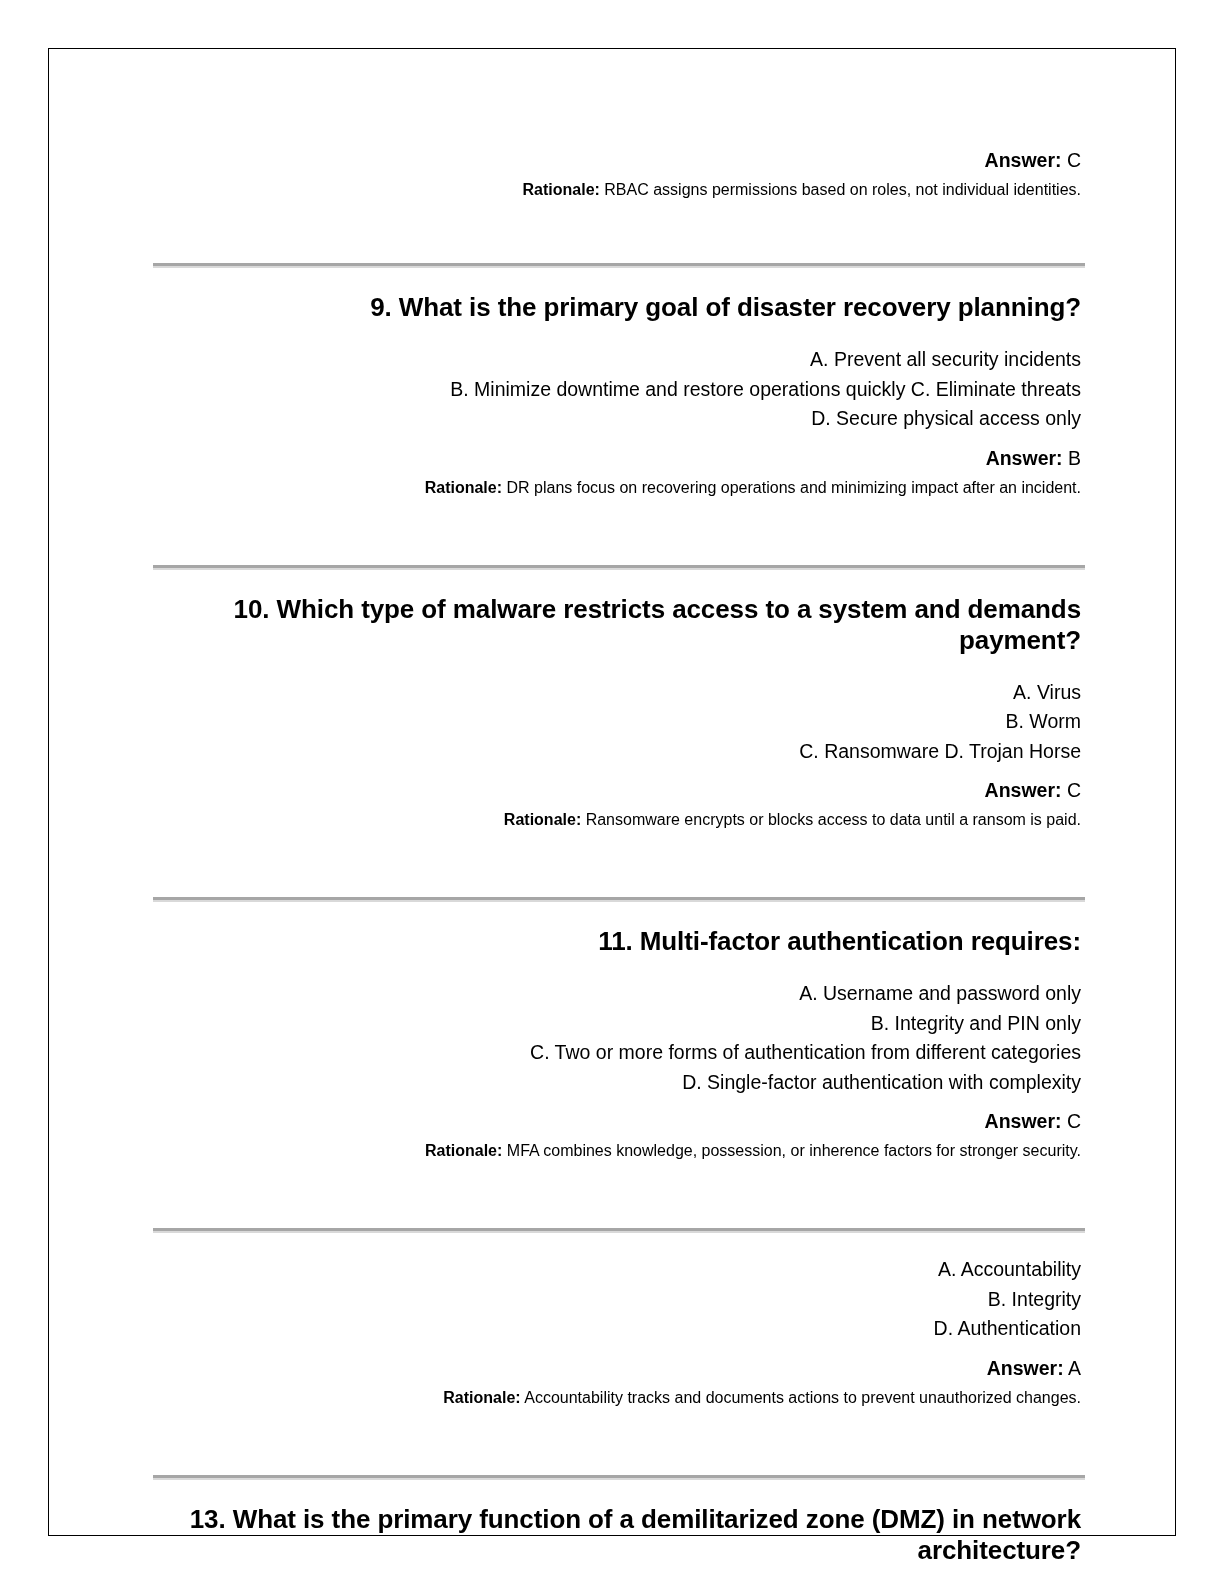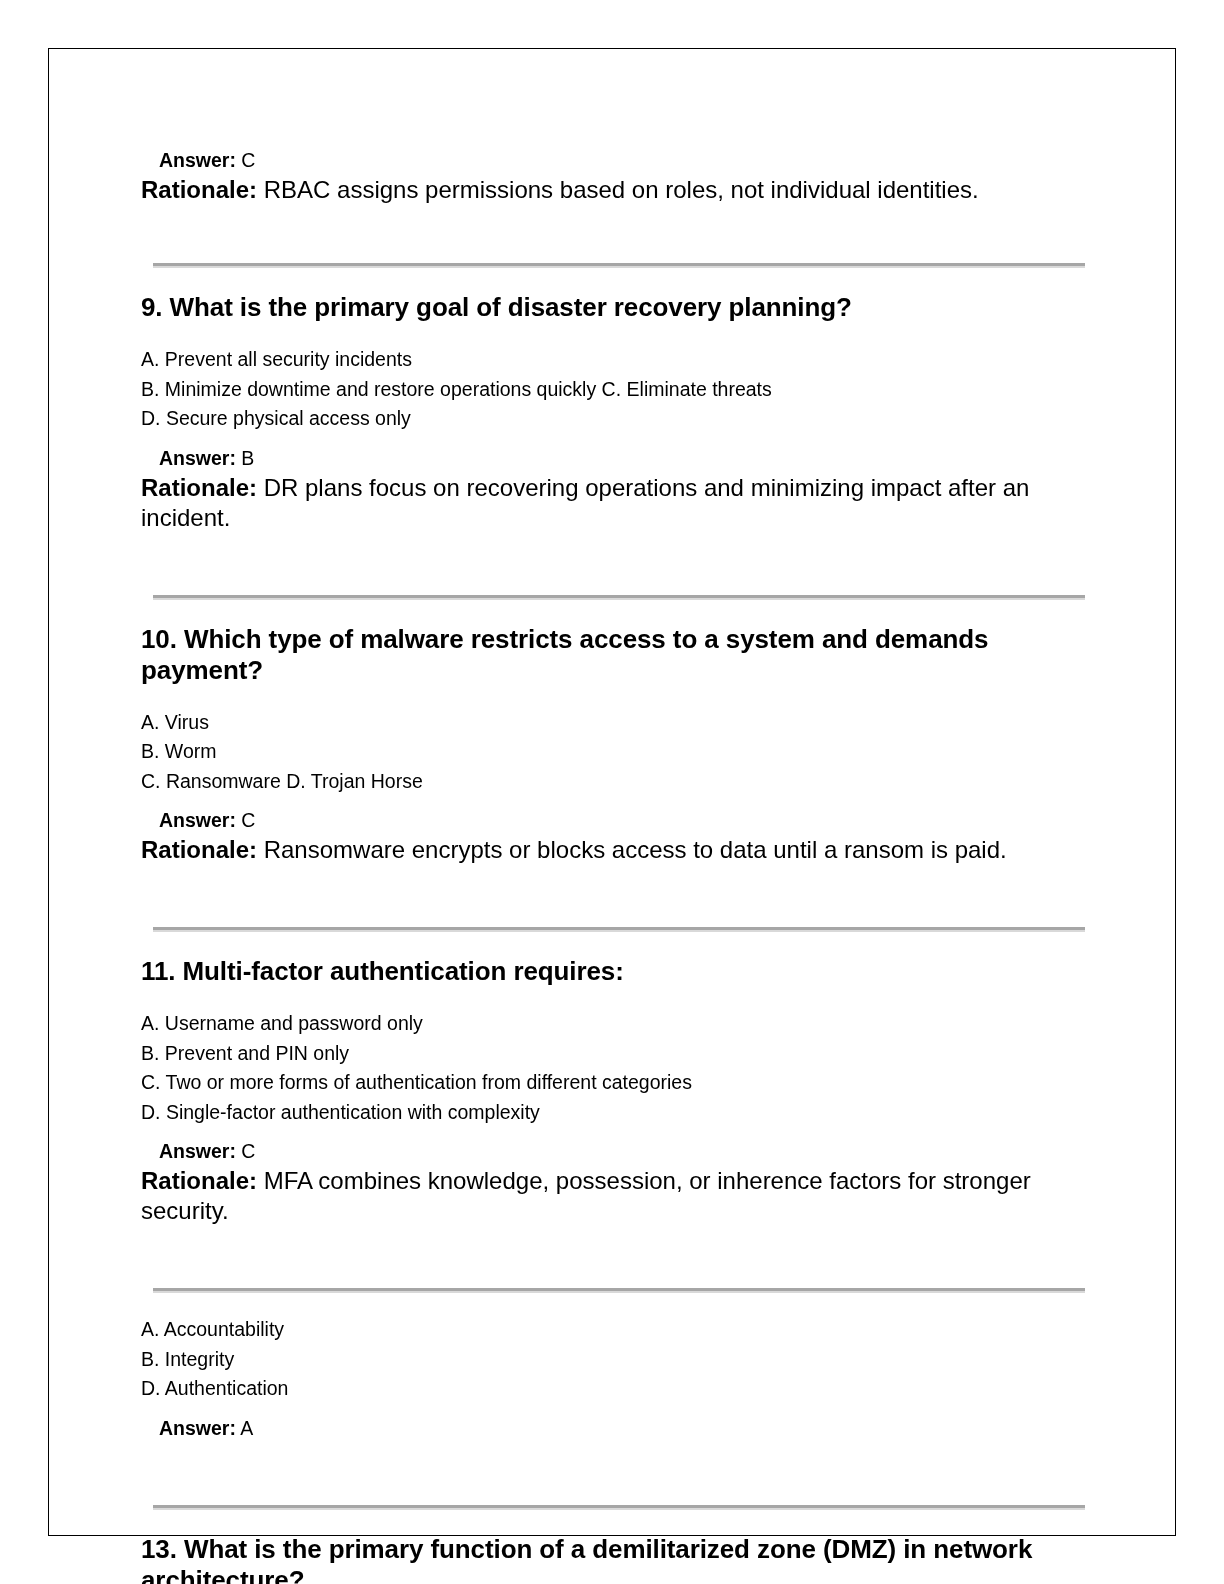--- a/index.html
+++ b/index.html
@@ -19,38 +19,39 @@
   
   .page-frame {
     position: absolute;
     left: 48px;
     top: 48px;
     width: 1128px;
     height: 1488px;
     border: 1.5px solid #000000;
     box-sizing: border-box;
     background: #ffffff;
+    text-align: right;
   }
 
   .page-content {
     position: absolute;
     left: 92px;          
     top: 96px;           
     width: 940px;
   }
 
   
   .ans-line {
     font-size: 19.5px;
     line-height: 30px;
     margin-left: 18px;        
     white-space: nowrap;
   }
   .rat-line {
-    font-size: 24px;
+    font-size: 16px;
     line-height: 30px;
     margin-left: 0;
   }
   .lbl {
     font-weight: bold;
   }
   .val {
     font-weight: normal;
   }
 
@@ -142,21 +143,21 @@
       </div>
     </div>
 
     <div class="sep-wrap">
       <div class="sep"></div>
     </div>
     <div class="block">
       <div class="question">11. Multi-factor authentication requires:</div>
       <div class="options">
         <div class="opt">A. Username and password only</div>
-        <div class="opt">B. Prevent and PIN only</div>
+        <div class="opt">B. Integrity and PIN only</div>
         <div class="opt">C. Two or more forms of authentication from different categories</div>
         <div class="opt">D. Single-factor authentication with complexity</div>
       </div>
       <div class="ans-line ans-after-opts">
         <span class="lbl">Answer:</span>
         <span class="val">C</span>
       </div>
       <div class="rat-line">
         <span class="lbl">Rationale:</span>
         <span class="val">MFA combines knowledge, possession, or inherence factors for stronger security.</span>
@@ -169,20 +170,24 @@
     <div class="block">
       <div class="options">
         <div class="opt">A. Accountability</div>
         <div class="opt">B. Integrity</div>
         <div class="opt">D. Authentication</div>
       </div>
       <div class="ans-line ans-after-opts">
         <span class="lbl">Answer:</span>
         <span class="val">A</span>
       </div>
+      <div class="rat-line">
+        <span class="lbl">Rationale:</span>
+        <span class="val">Accountability tracks and documents actions to prevent unauthorized changes.</span>
+      </div>
     </div>
 
     <div class="sep-wrap">
       <div class="sep"></div>
     </div>
     <div class="block">
       <div class="question">13. What is the primary function of a demilitarized zone (DMZ) in network architecture?</div>
 
     </div>
 

